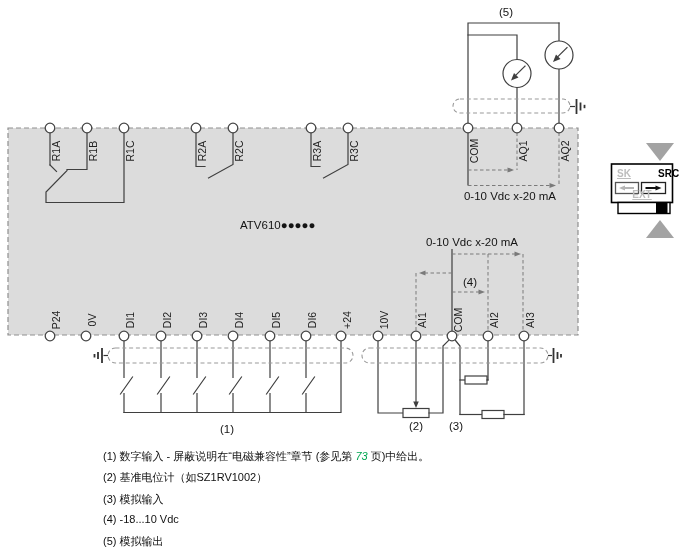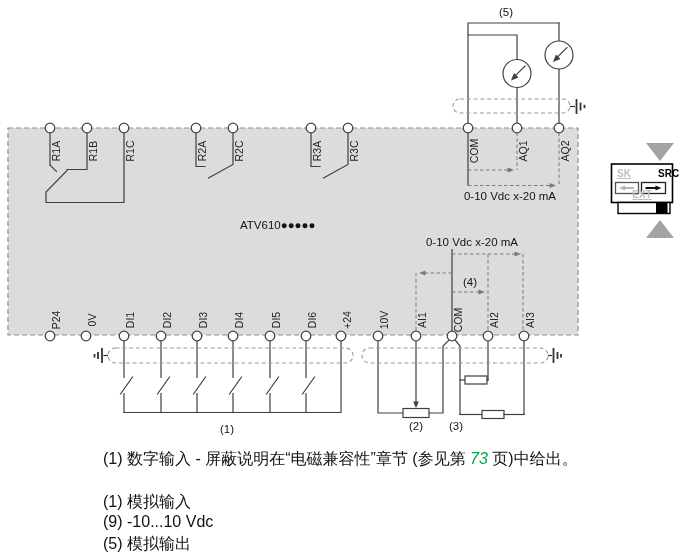--- a/index.html
+++ b/index.html
@@ -3,21 +3,21 @@
 <meta charset="utf-8">
 <style>
   html,body{margin:0;padding:0;background:#fff;}
   #stage{position:relative;width:683px;height:560px;background:#fff;overflow:hidden;
          font-family:"Liberation Sans","DejaVu Sans",sans-serif;color:#1a1a1a;}
   #stage svg{position:absolute;left:0;top:0;}
   .tlabel{position:absolute;transform:translate(-50%,-50%) rotate(-90deg);
           font-size:10.5px;letter-spacing:0;white-space:nowrap;color:#222;}
   .flabel{position:absolute;font-size:11.5px;white-space:nowrap;color:#141414;}
   .center{text-align:center;}
-  .note{position:absolute;left:103px;font-size:16px;white-space:nowrap;color:#111;}
+  .note{position:absolute;left:103px;font-size:11px;white-space:nowrap;color:#111;}
   .page-link{color:#00A651;font-style:italic;}
   .sw-label{position:absolute;font-size:10px;font-weight:bold;white-space:nowrap;}
   .sw-gray{color:#bdbdbd;text-decoration:underline;}
   .sw-dark{color:#000;}
 </style>
 </head>
 <body>
 
 <div id="stage">
 
@@ -234,17 +234,18 @@
   <span class="flabel center" style="left:456px;top:276px;width:28px">(4)</span>
   <span class="flabel center" style="left:213px;top:423px;width:28px">(1)</span>
   <span class="flabel center" style="left:402px;top:420px;width:28px">(2)</span>
   <span class="flabel center" style="left:442px;top:420px;width:28px">(3)</span>
 
   <span class="sw-label sw-gray" style="left:617px;top:168px">SK</span>
   <span class="sw-label sw-dark" style="left:658px;top:168px">SRC</span>
   <span class="sw-label sw-gray center" style="left:627px;top:189px;width:30px">EXT</span>
 
   <span class="note" style="top:449px"><span>(1) 数字输入 - 屏蔽说明在“电磁兼容性”章节 (参见第 </span><span class="page-link">73</span><span> 页)中给出。</span></span>
-  <span class="note" style="top:492px">(1) 模拟输入</span>
-  <span class="note" style="top:513px">(9) -10...10 Vdc</span>
+  <span class="note" style="top:470px">(2) 基准电位计（如SZ1RV1002）</span>
+  <span class="note" style="top:492px">(3) 模拟输入</span>
+  <span class="note" style="top:513px">(4) -18...10 Vdc</span>
   <span class="note" style="top:534px">(5) 模拟输出</span>
 
 </div>
 
 </body></html>

